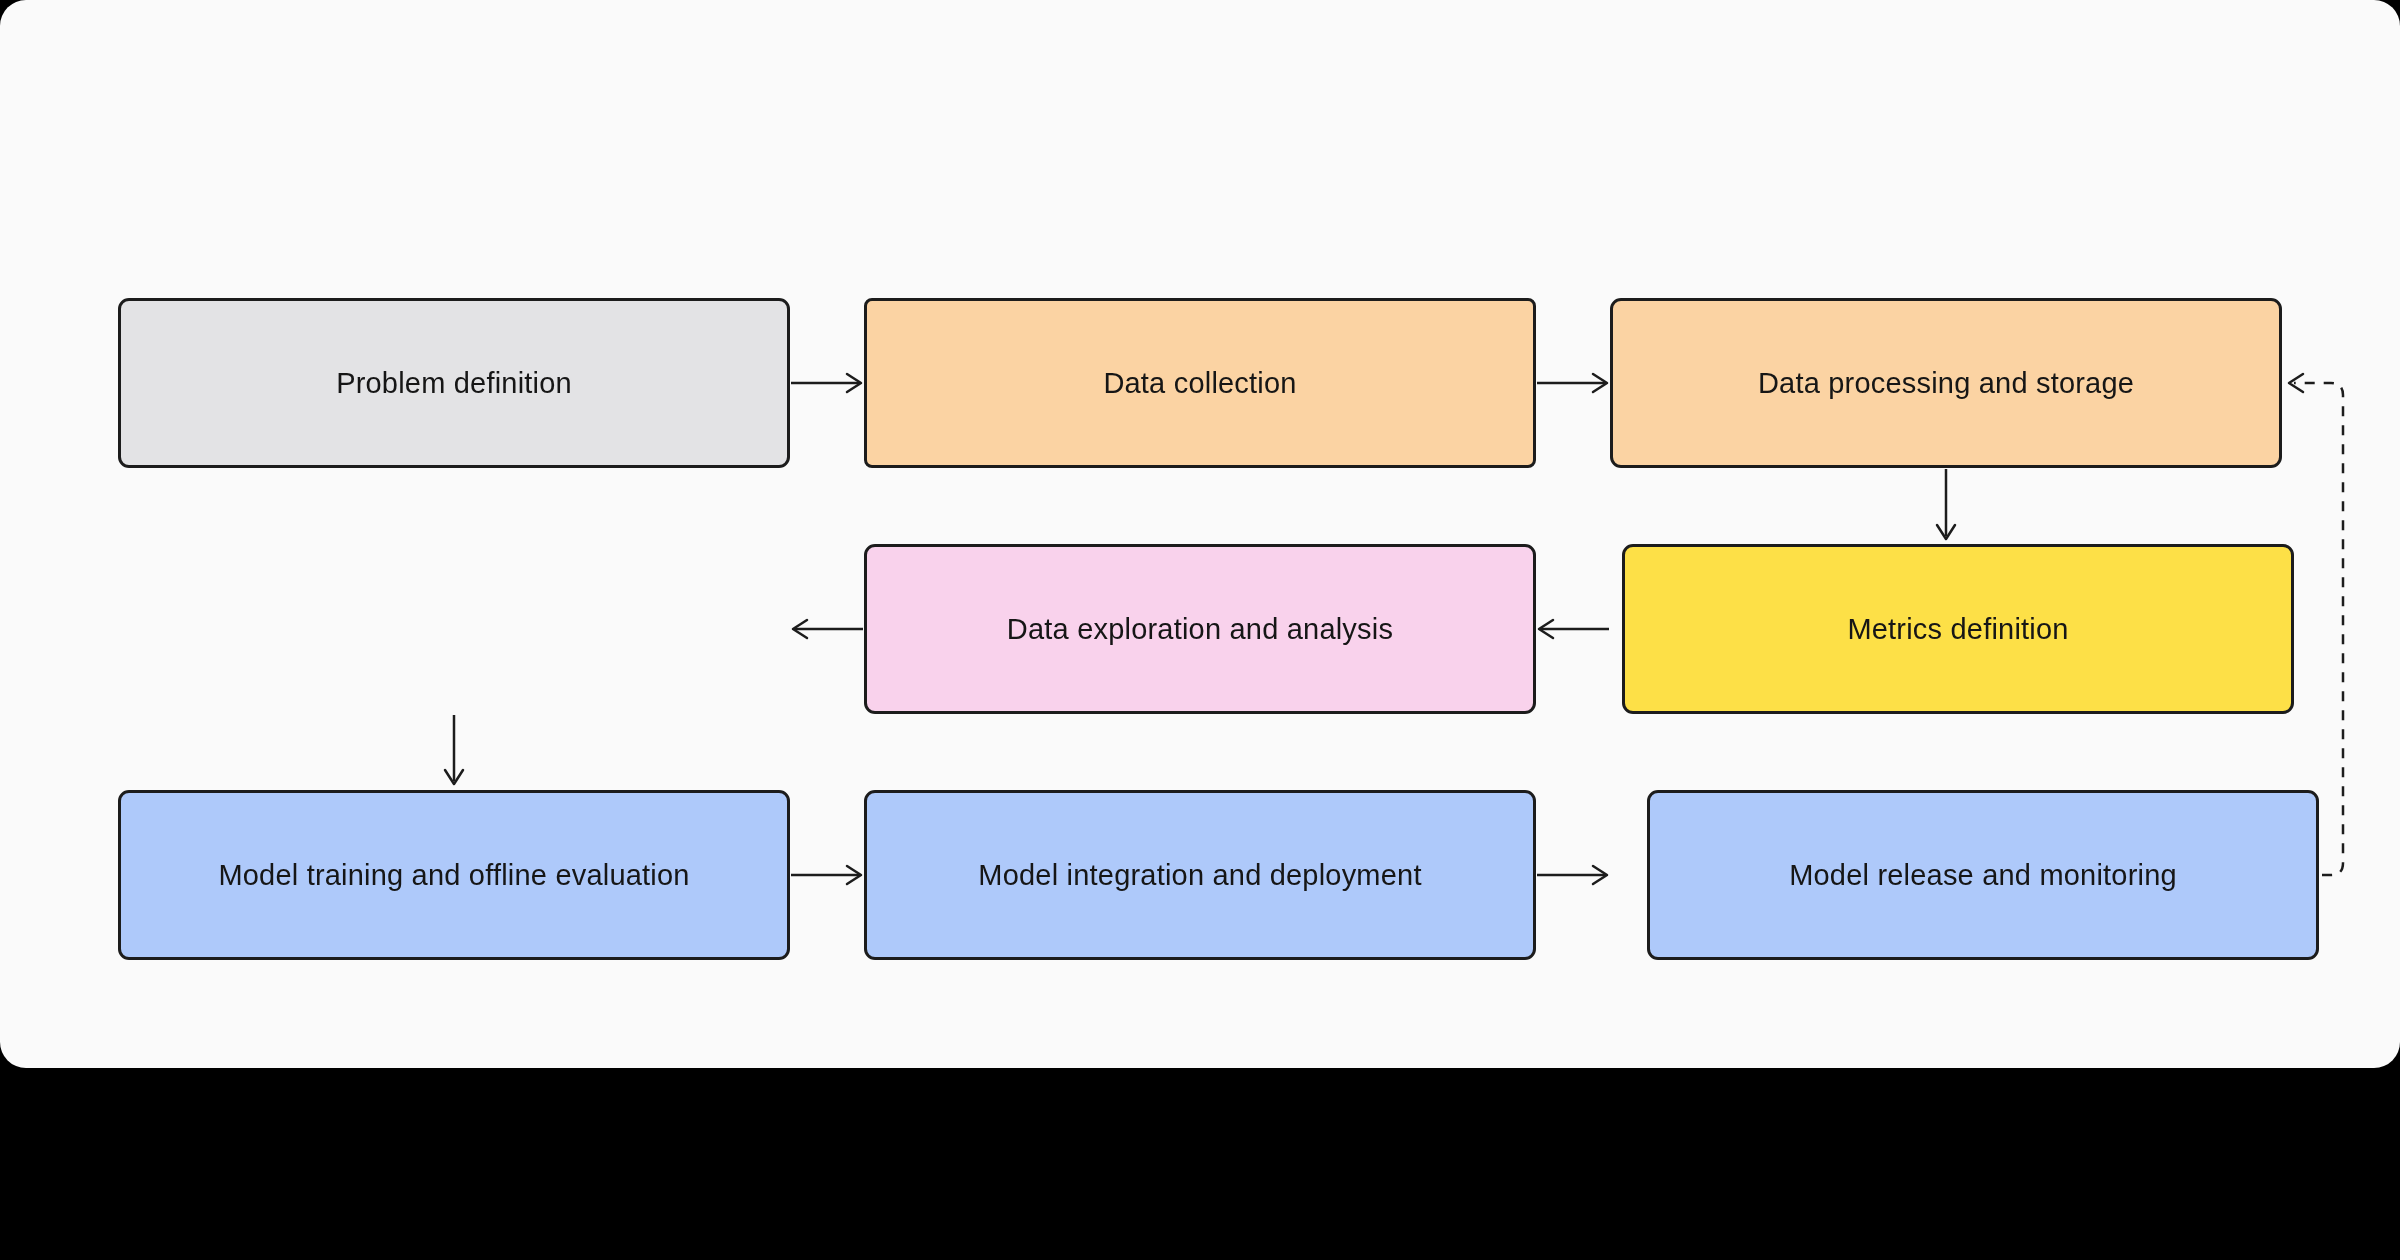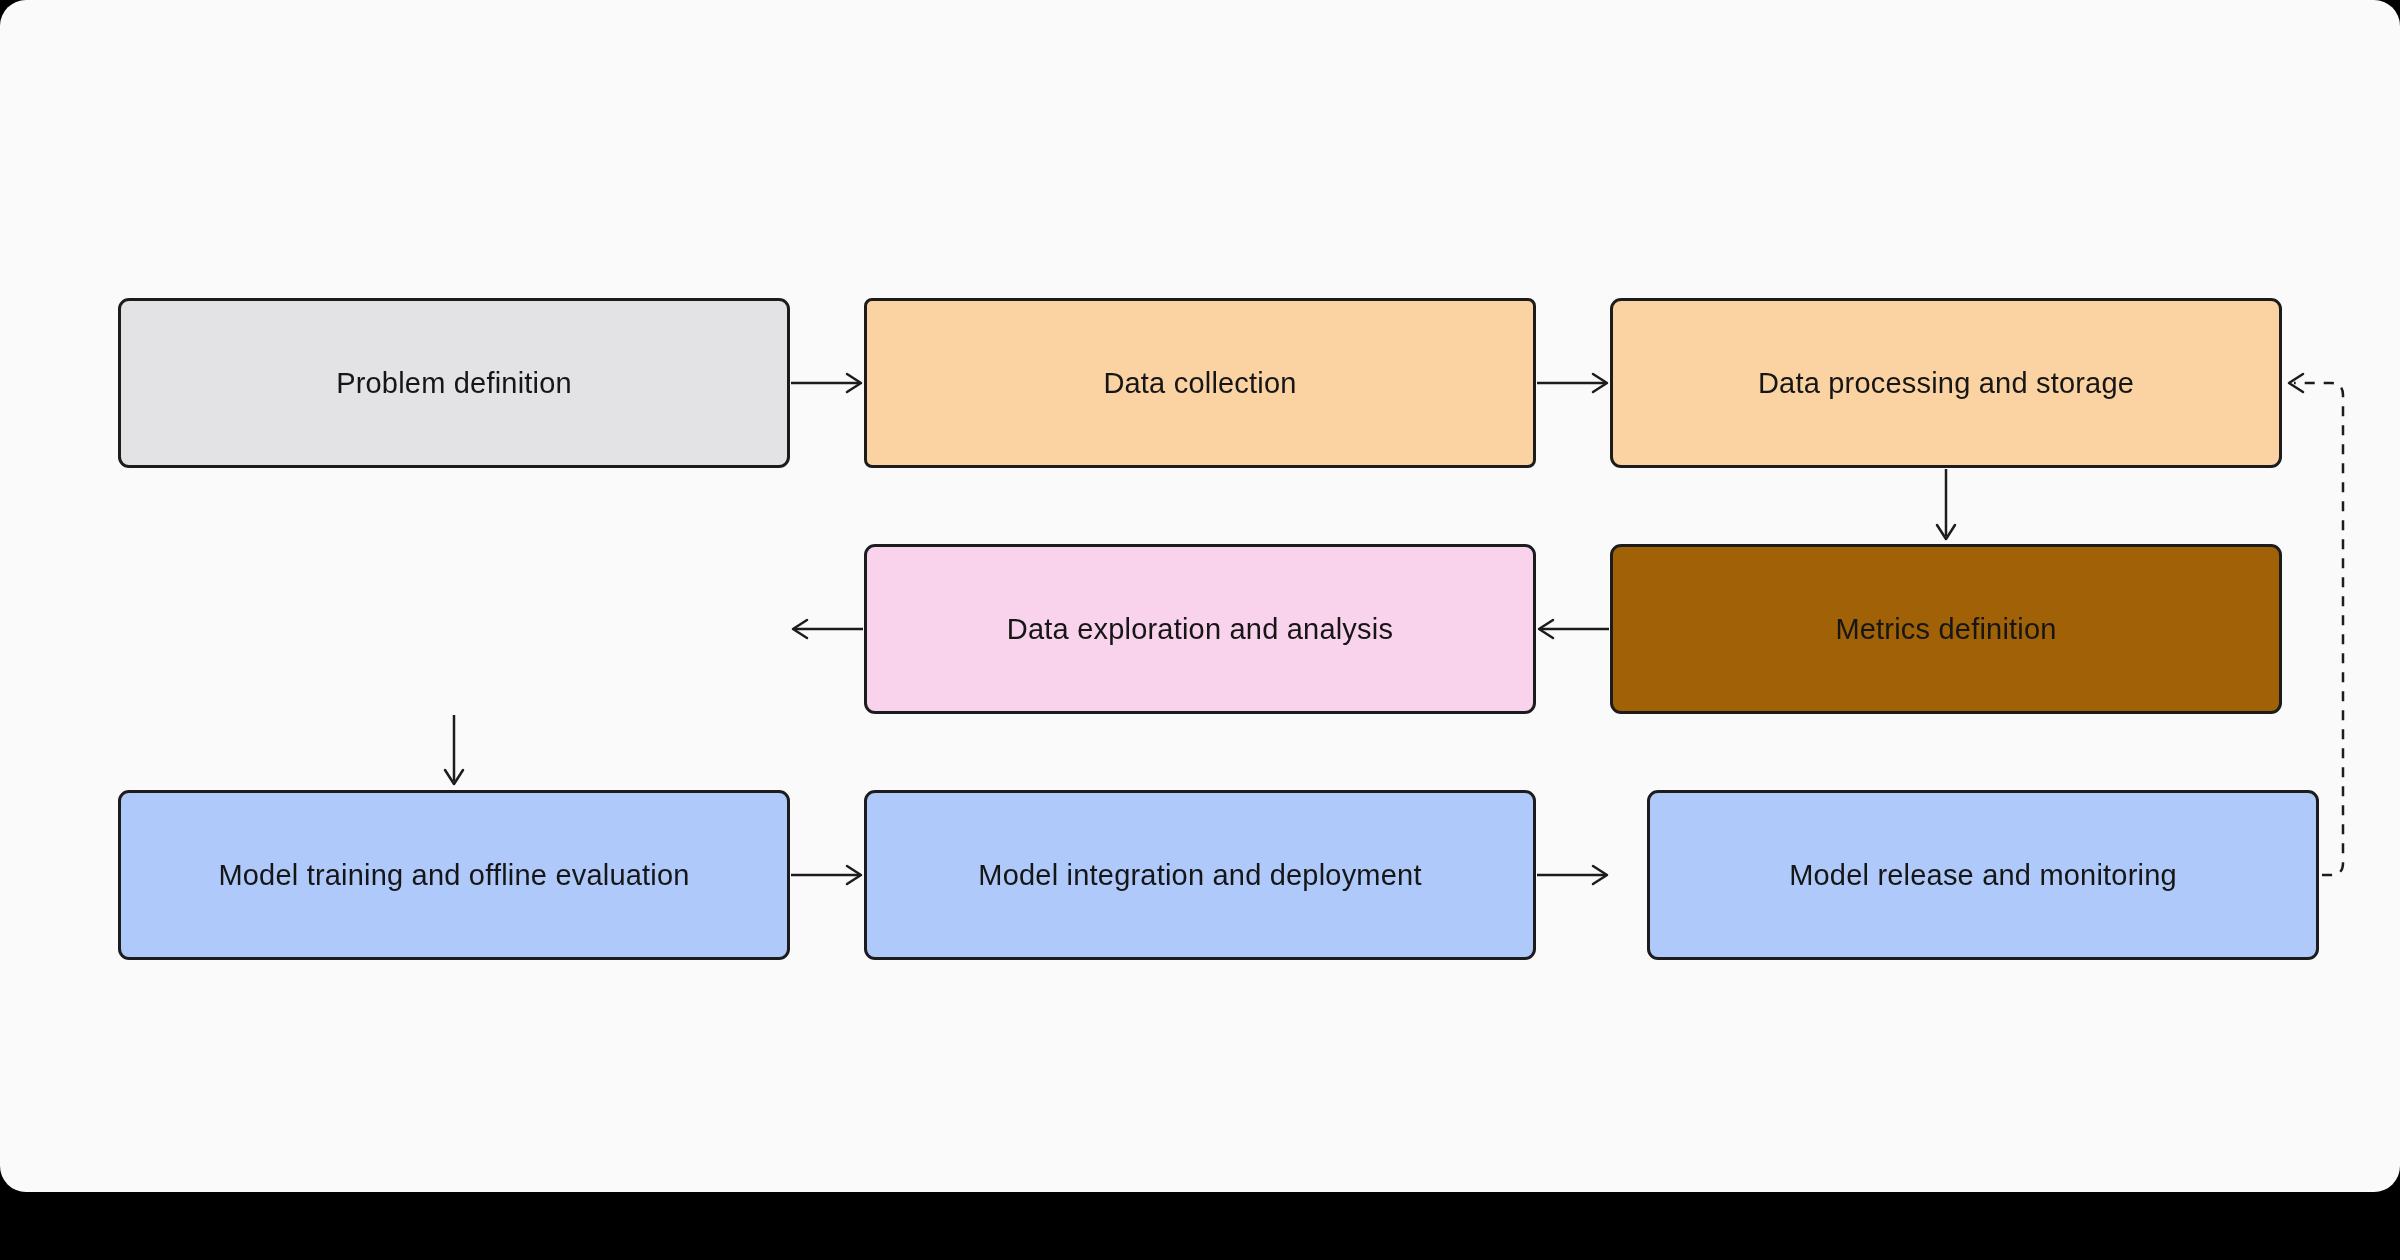--- a/index.html
+++ b/index.html
@@ -1,19 +1,19 @@
 <!DOCTYPE html>
 <html><head>
 <meta charset="utf-8">
 <style>
   html,body{margin:0;padding:0;background:#000;}
   body{font-family:"Liberation Sans","DejaVu Sans",sans-serif;}
   #canvas{
     position:relative;
-    width:2400px;height:1192px;
+    width:2400px;height:1068px;
     background:#fafafa;
     border-radius:26px;
     overflow:hidden;
   }
   .node{
     position:absolute;
     width:672px;height:170px;
     box-sizing:border-box;
     border:3px solid #1c1c1c;
     border-radius:11px;
@@ -88,21 +88,21 @@
   </div>
   <div class="node r1 c2" style="background: rgb(251, 211, 163); border-radius: 8px;">
     <span>Data collection</span>
   </div>
   <div class="node r1 c3" style="background: rgb(251, 211, 163);">
     <span>Data processing and storage</span>
   </div>
   <div class="node r2 c2" style="background: rgb(249, 210, 236);">
     <span>Data exploration and analysis</span>
   </div>
-  <div class="node r2 c3" style="background: #a16207;">
+  <div class="node r2 c3" style="background: #fde047; margin-left: 12px;">
     <span>Metrics definition</span>
   </div>
   <div class="node r3 c1" style="background: rgb(174, 201, 250); justify-content: center;">
     <span>Model training and offline evaluation</span>
   </div>
   <div class="node r3 c2" style="background: rgb(174, 201, 250); align-items: center;">
     <span>Model integration and deployment</span>
   </div>
   <div class="node r3 c3" style="background: rgb(174, 201, 250); margin-left: 37px;">
     <span>Model release and monitoring</span>

